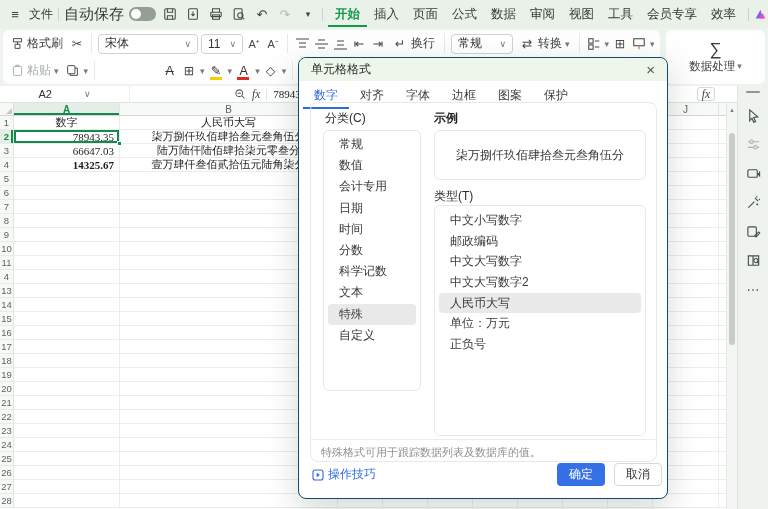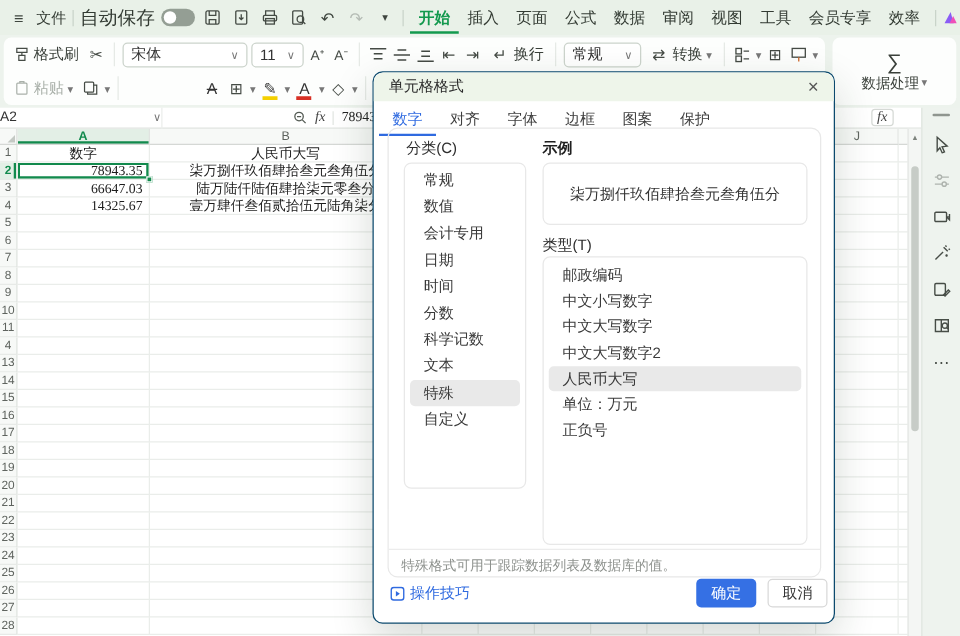--- a/index.html
+++ b/index.html
@@ -37,21 +37,21 @@
 .fB{font-weight:bold}.fI{font-style:italic;font-family:"Liberation Serif",serif}.fU{text-decoration:underline}.fS{text-decoration:line-through}
 .bar{position:relative}
 .bar::after{content:"";position:absolute;left:2px;bottom:0;width:12px;height:3px}
 .bar-yellow::after{background:#f4d000}.bar-red::after{background:#d83025}
 .valign{width:15px;height:14px}
 .bigbtn-label{display:flex;align-items:center;gap:2px;font-size:11.5px;color:#3a403a}
 .sigma{font-size:17px;color:#3a403a;line-height:17px}
 
 
 .formulabar{position:absolute;left:0;top:86px;width:737px;height:17px;background:#fff;border-bottom:1px solid #dfe3df;display:flex;align-items:center;z-index:3}
-.namebox{width:130px;height:17px;display:flex;align-items:center;justify-content:space-between;gap:32px;font-size:11px;color:#333;border-right:1px solid #eceeec;flex:0 0 auto}
+.namebox{width:130px;height:17px;display:flex;align-items:center;justify-content:center;gap:32px;font-size:11px;color:#333;border-right:1px solid #eceeec;flex:0 0 auto}
 .fb-icons{display:flex;align-items:center;gap:6px;margin-left:104px}
 .fx{font-style:italic;font-family:"Liberation Serif",serif;font-size:11.5px;color:#444}
 .fb-sep{width:1px;height:11px;background:#e2e6e2}
 .fb-value{font-size:11px;color:#222;margin-left:6px;font-family:"Liberation Serif",serif}
 .fxchip{position:absolute;right:22px;top:1px;border:1px solid #d5d9d5;border-radius:3px;background:#fff;padding:0 4px;height:14px;display:flex;align-items:center;font-size:10px}
 
 
 .sheet{position:absolute;left:0;top:103px;width:737px;height:406px;background:#fff;overflow:hidden;z-index:1}
 .chrow{display:flex;height:13px}
 .corner{width:14px;flex:0 0 auto;background:#f7f9f7;border-right:1px solid #dcdfdc;border-bottom:1px solid #d5d8d5;position:relative}
@@ -381,21 +381,21 @@
         <div class="cell chn" style="width: 45px;"></div>
         <div class="cell chn" style="width: 45px;"></div>
         <div class="cell chn" style="width: 45px;"></div>
         <div class="cell chn" style="width: 45px;"></div>
         <div class="cell chn" style="width: 45px;"></div>
         <div class="cell chn" style="width: 66px;"></div>
         <div class="cell chn" style="width: 21px;"></div>
       </div>
       <div class="grow">
         <div class="rn">4</div>
-        <div class="cell num" style="width: 106px;">14325.67</div>
+        <div class="cell num" style="width: 106px; font-weight: bold;">14325.67</div>
         <div class="cell chn" style="width: 218px;">壹万肆仟叁佰贰拾伍元陆角柒分</div>
         <div class="cell chn" style="width: 45px;"></div>
         <div class="cell chn" style="width: 45px;"></div>
         <div class="cell chn" style="width: 45px;"></div>
         <div class="cell chn" style="width: 45px;"></div>
         <div class="cell chn" style="width: 45px;"></div>
         <div class="cell chn" style="width: 45px;"></div>
         <div class="cell chn" style="width: 45px;"></div>
         <div class="cell chn" style="width: 66px;"></div>
         <div class="cell chn" style="width: 21px;"></div>
@@ -816,22 +816,22 @@
         <div class="cat-item">自定义</div>
       </div>
 
     <span class="sample-label">示例</span>
     <div class="sample-box">
       <span>柒万捌仟玖佰肆拾叁元叁角伍分</span>
     </div>
 
     <span class="type-label">类型(T)</span>
     <div class="type-list">
+        <div class="type-item">中文小写数字</div>
         <div class="type-item">邮政编码</div>
-        <div class="type-item">中文小写数字</div>
         <div class="type-item">中文大写数字</div>
         <div class="type-item">中文大写数字2</div>
         <div class="type-item sel">人民币大写</div>
         <div class="type-item">单位：万元</div>
         <div class="type-item">正负号</div>
       </div>
 
     <div class="panel-hint">特殊格式可用于跟踪数据列表及数据库的值。</div>
   </div>
 

